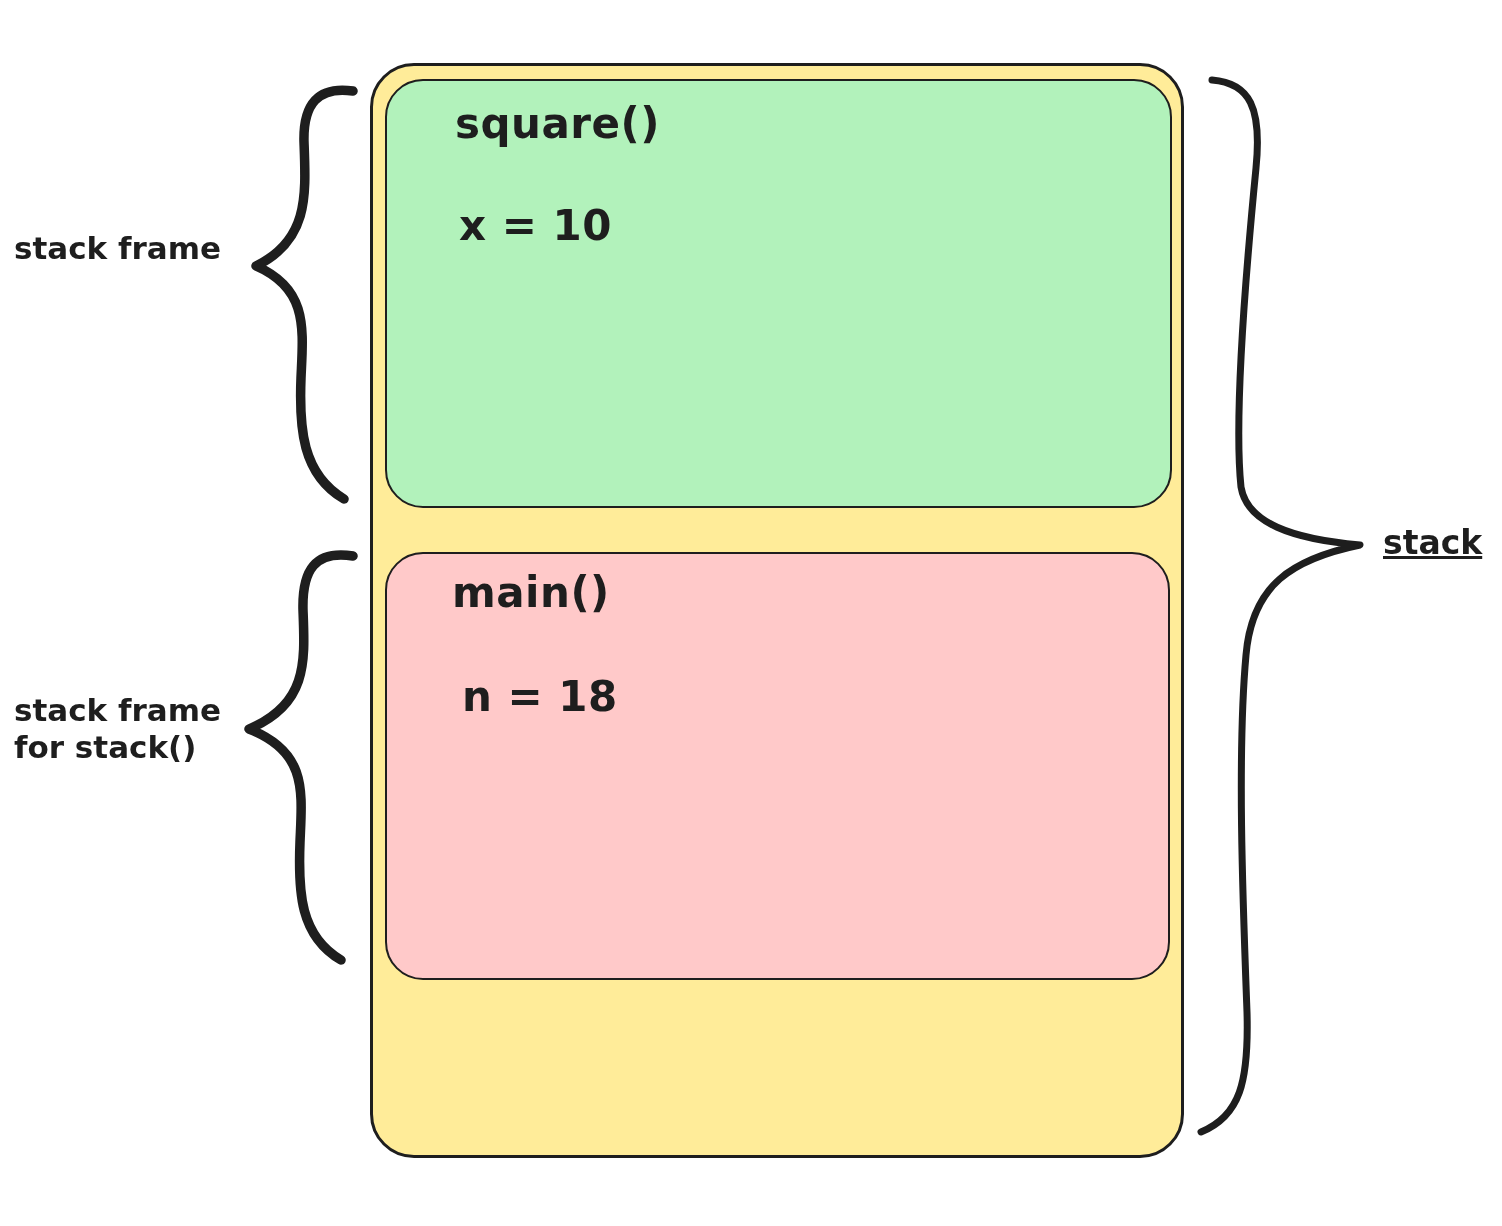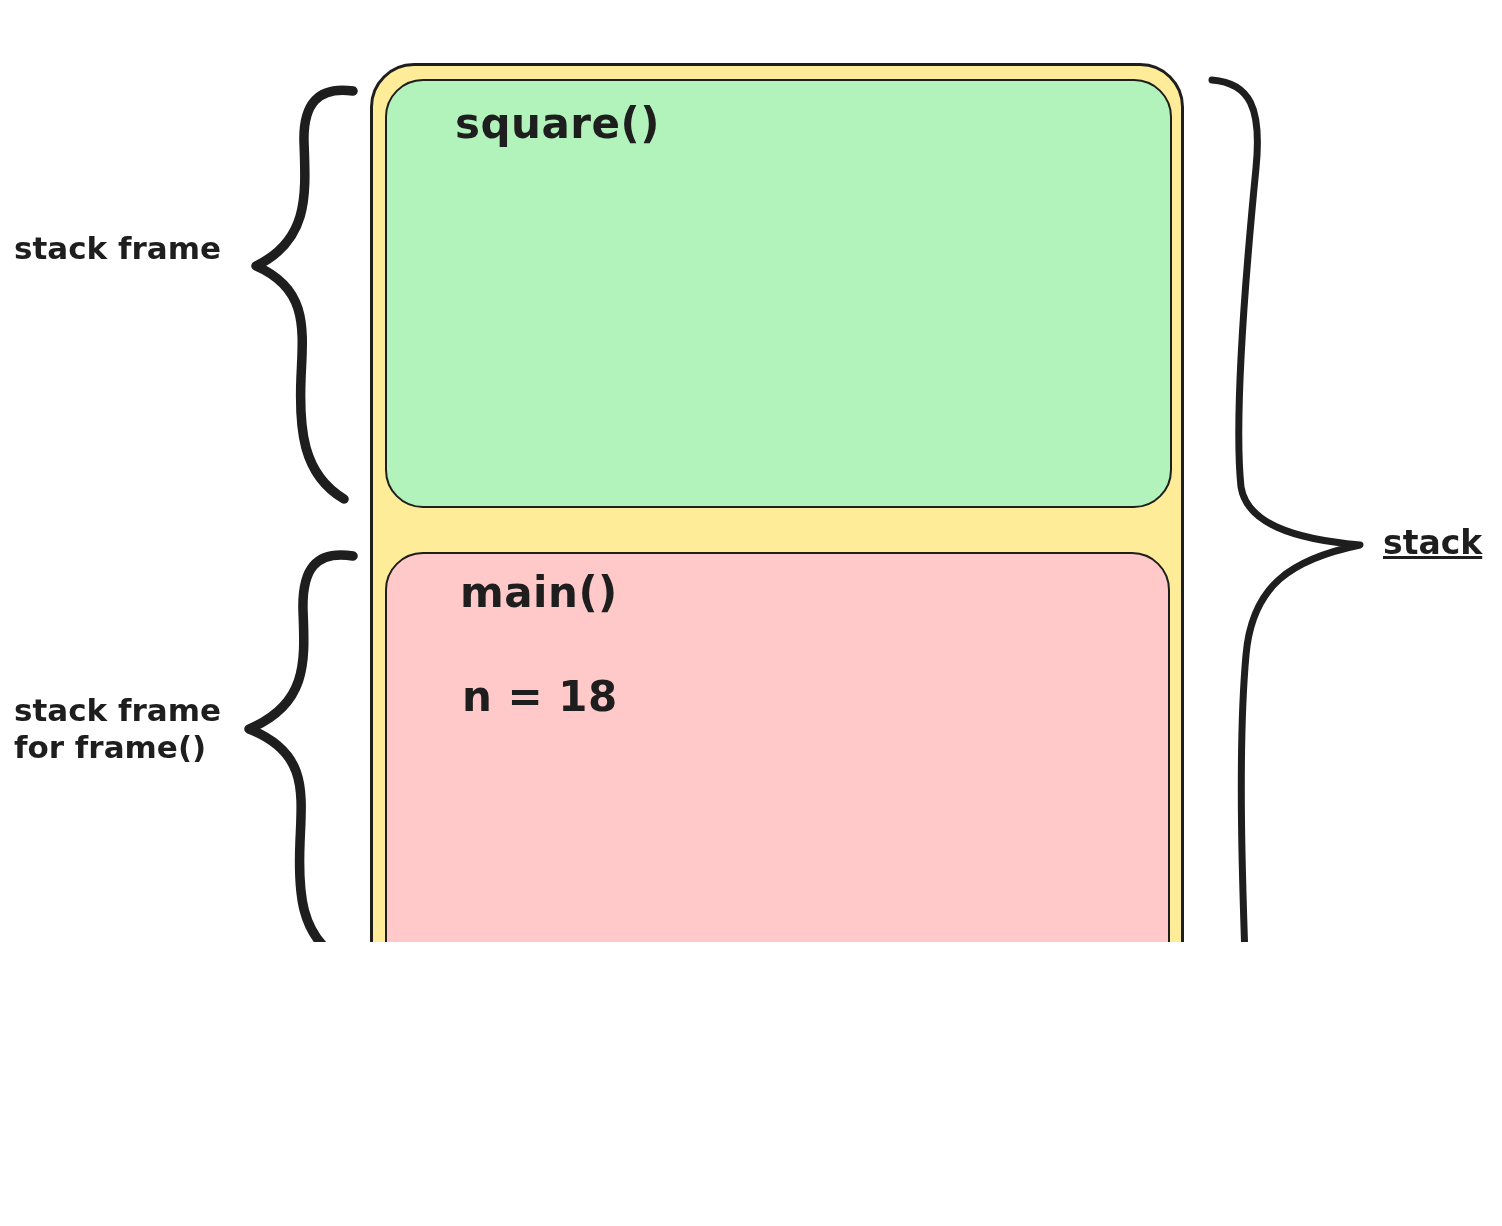--- a/index.html
+++ b/index.html
@@ -1,21 +1,21 @@
 <!DOCTYPE html>
 <html><head>
 <meta charset="utf-8">
 <style>
   html, body { margin: 0; padding: 0; background: #ffffff; }
   body {
     width: 1502px; height: 1226px;
     font-family: "DejaVu Sans", sans-serif;
     color: #1e1e1e;
   }
-  .canvas { position: relative; width: 1502px; height: 942px; overflow: hidden; background: #ffffff; border-radius: 8px; }
+  .canvas { position: relative; width: 1502px; height: 1226px; overflow: hidden; background: #ffffff; border-radius: 8px; }
 
   .stack-box {
     position: absolute; left: 370px; top: 63px;
     width: 814px; height: 1095px;
     background: #ffec99;
     border: 3px solid #1e1e1e;
     border-radius: 44px;
     box-sizing: border-box;
   }
 
@@ -27,21 +27,21 @@
   .frame-square { left: 385px; top: 79px;  width: 787px; height: 429px; background: #b2f2bb; }
   .frame-main   { left: 385px; top: 552px; width: 785px; height: 428px; background: #ffc9c9; }
 
   .frame-title, .frame-var {
     position: absolute;
     font-size: 42px; font-weight: bold; letter-spacing: 0.5px;
     white-space: nowrap;
   }
   .frame-square .frame-title { left: 68px; top: 18px; }
   .frame-square .frame-var   { left: 72px; top: 120px; }
-  .frame-main   .frame-title { left: 65px; top: 14px; margin-left: 8px; }
+  .frame-main   .frame-title { left: 65px; top: 14px; }
   .frame-main   .frame-var   { left: 75px; top: 118px; }
 
   .annotation {
     position: absolute; width: 240px;
     text-align: left;
     font-size: 31px; font-weight: bold; line-height: 37px;
     white-space: nowrap;
   }
   .ann-square { left: 14px; top: 230px; }
   .ann-main   { left: 14px; top: 692px; }
@@ -61,20 +61,21 @@
 </style>
 </head>
 <body>
 
 <div class="canvas">
 
   <div class="stack-box"></div>
 
   <div class="frame frame-square">
     <div class="frame-title">square()</div>
+    <div class="frame-var">x = 10</div>
   </div>
 
   <div class="frame frame-main">
     <div class="frame-title">main()</div>
     <div class="frame-var">n = 18</div>
   </div>
 
   <svg class="braces" viewBox="0 0 1502 1226">
     <path class="brace-left" d="M 353 91
          C 318 86, 303 104, 304 142
@@ -94,18 +95,18 @@
          C 1237 755, 1243 905, 1247 1012
          C 1249 1082, 1240 1116, 1201 1132"></path>
   </svg>
 
   <div class="annotation ann-square">
     <div>stack frame</div>
   </div>
 
   <div class="annotation ann-main">
     <div>stack frame</div>
-    <div>for frame()</div>
+    <div>for stack()</div>
   </div>
 
   <div class="stack-label">stack</div>
 
 </div>
 
 </body></html>

